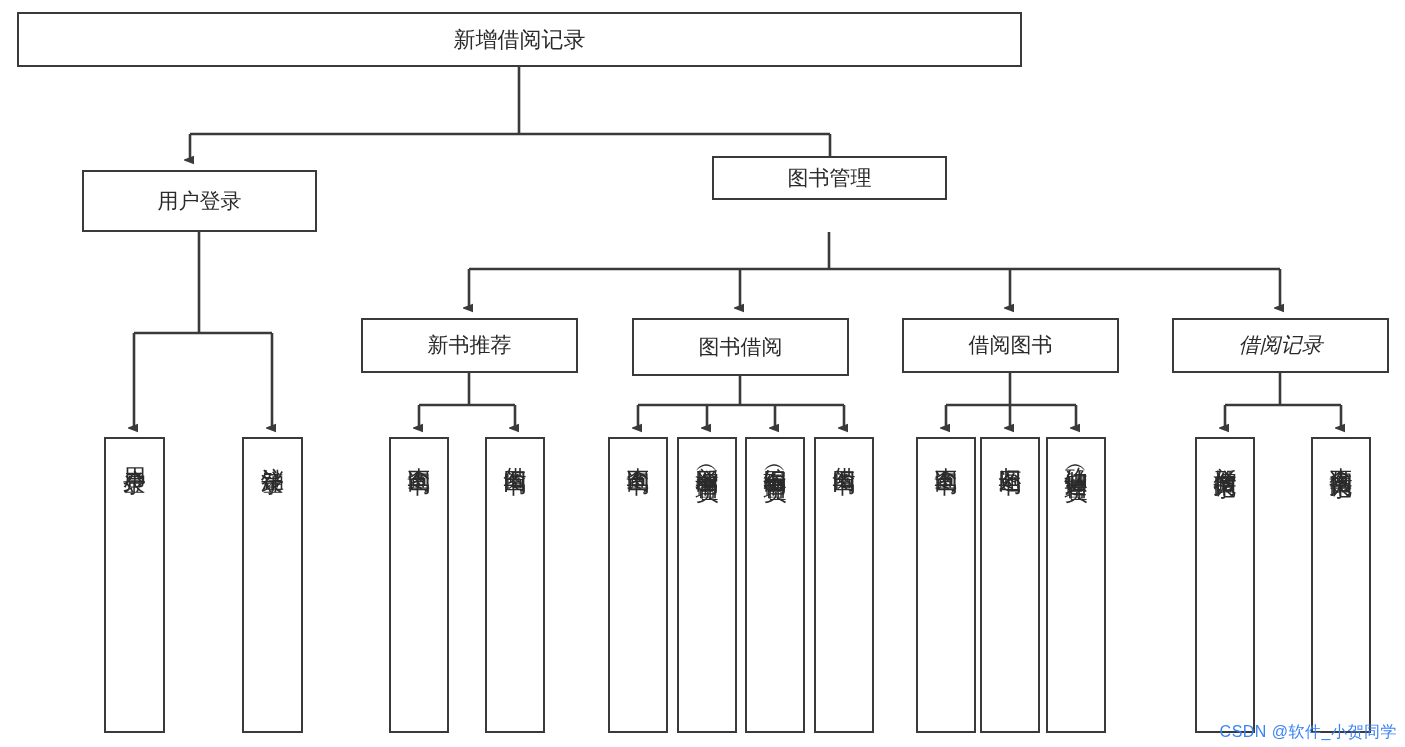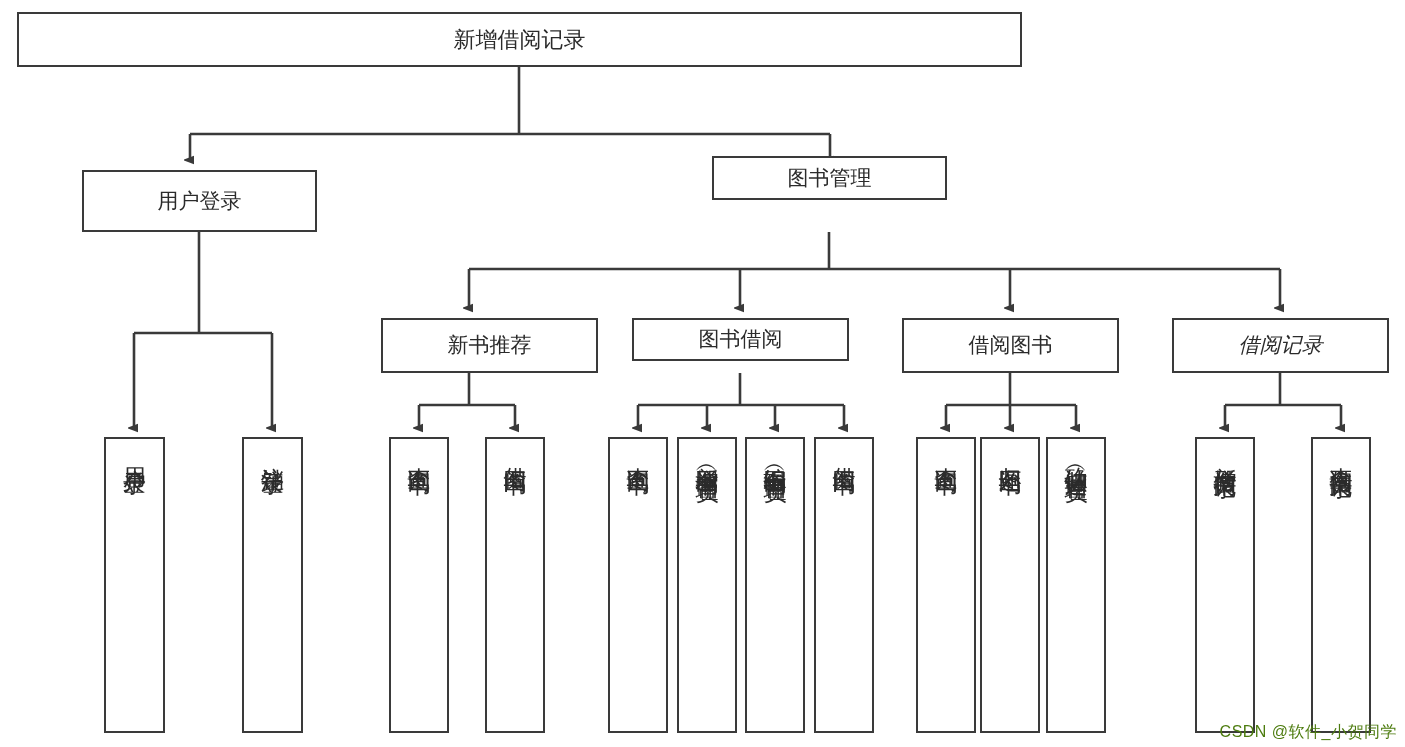--- a/index.html
+++ b/index.html
@@ -60,21 +60,21 @@
     font-size: 23px;
     letter-spacing: 2px;
     line-height: 1.0;
     white-space: nowrap;
   }
   #watermark {
     position: absolute;
     right: 8px;
     bottom: 4px;
     font-size: 16px;
-    color: #4d7c0f;
+    color: #3b82f6;
     letter-spacing: 0.5px;
     white-space: nowrap;
     user-select: none;
   }
 </style>
 </head>
 <body>
 
 <div id="canvas">
 
@@ -132,24 +132,24 @@
     <span class="cap">新增借阅记录</span>
   </div>
 
   <div class="node h" style="left:82px; top:170px; width:235px; height:62px;">
     <span class="cap">用户登录</span>
   </div>
   <div class="node h" style="left:712px; top:156px; width:235px; height:44px;">
     <span class="cap">图书管理</span>
   </div>
 
-  <div class="node h" style="left:361px; top:318px; width:217px; height:55px;margin-left:20px;">
+  <div class="node h" style="left:361px; top:318px; width:217px; height:55px;">
     <span class="cap">新书推荐</span>
   </div>
-  <div class="node h" style="left:632px; top:318px; width:217px; height:43px;">
+  <div class="node h" style="left:632px; top:318px; width:217px; height:58px;">
     <span class="cap">图书借阅</span>
   </div>
   <div class="node h" style="left:902px; top:318px; width:217px; height:55px;">
     <span class="cap">借阅图书</span>
   </div>
   <div class="node h" style="left:1172px; top:318px; width:217px; height:55px;font-style:italic;">
     <span class="cap">借阅记录</span>
   </div>
 
   <div class="node v" style="left:104px; top:437px; width:61px; height:296px;">

